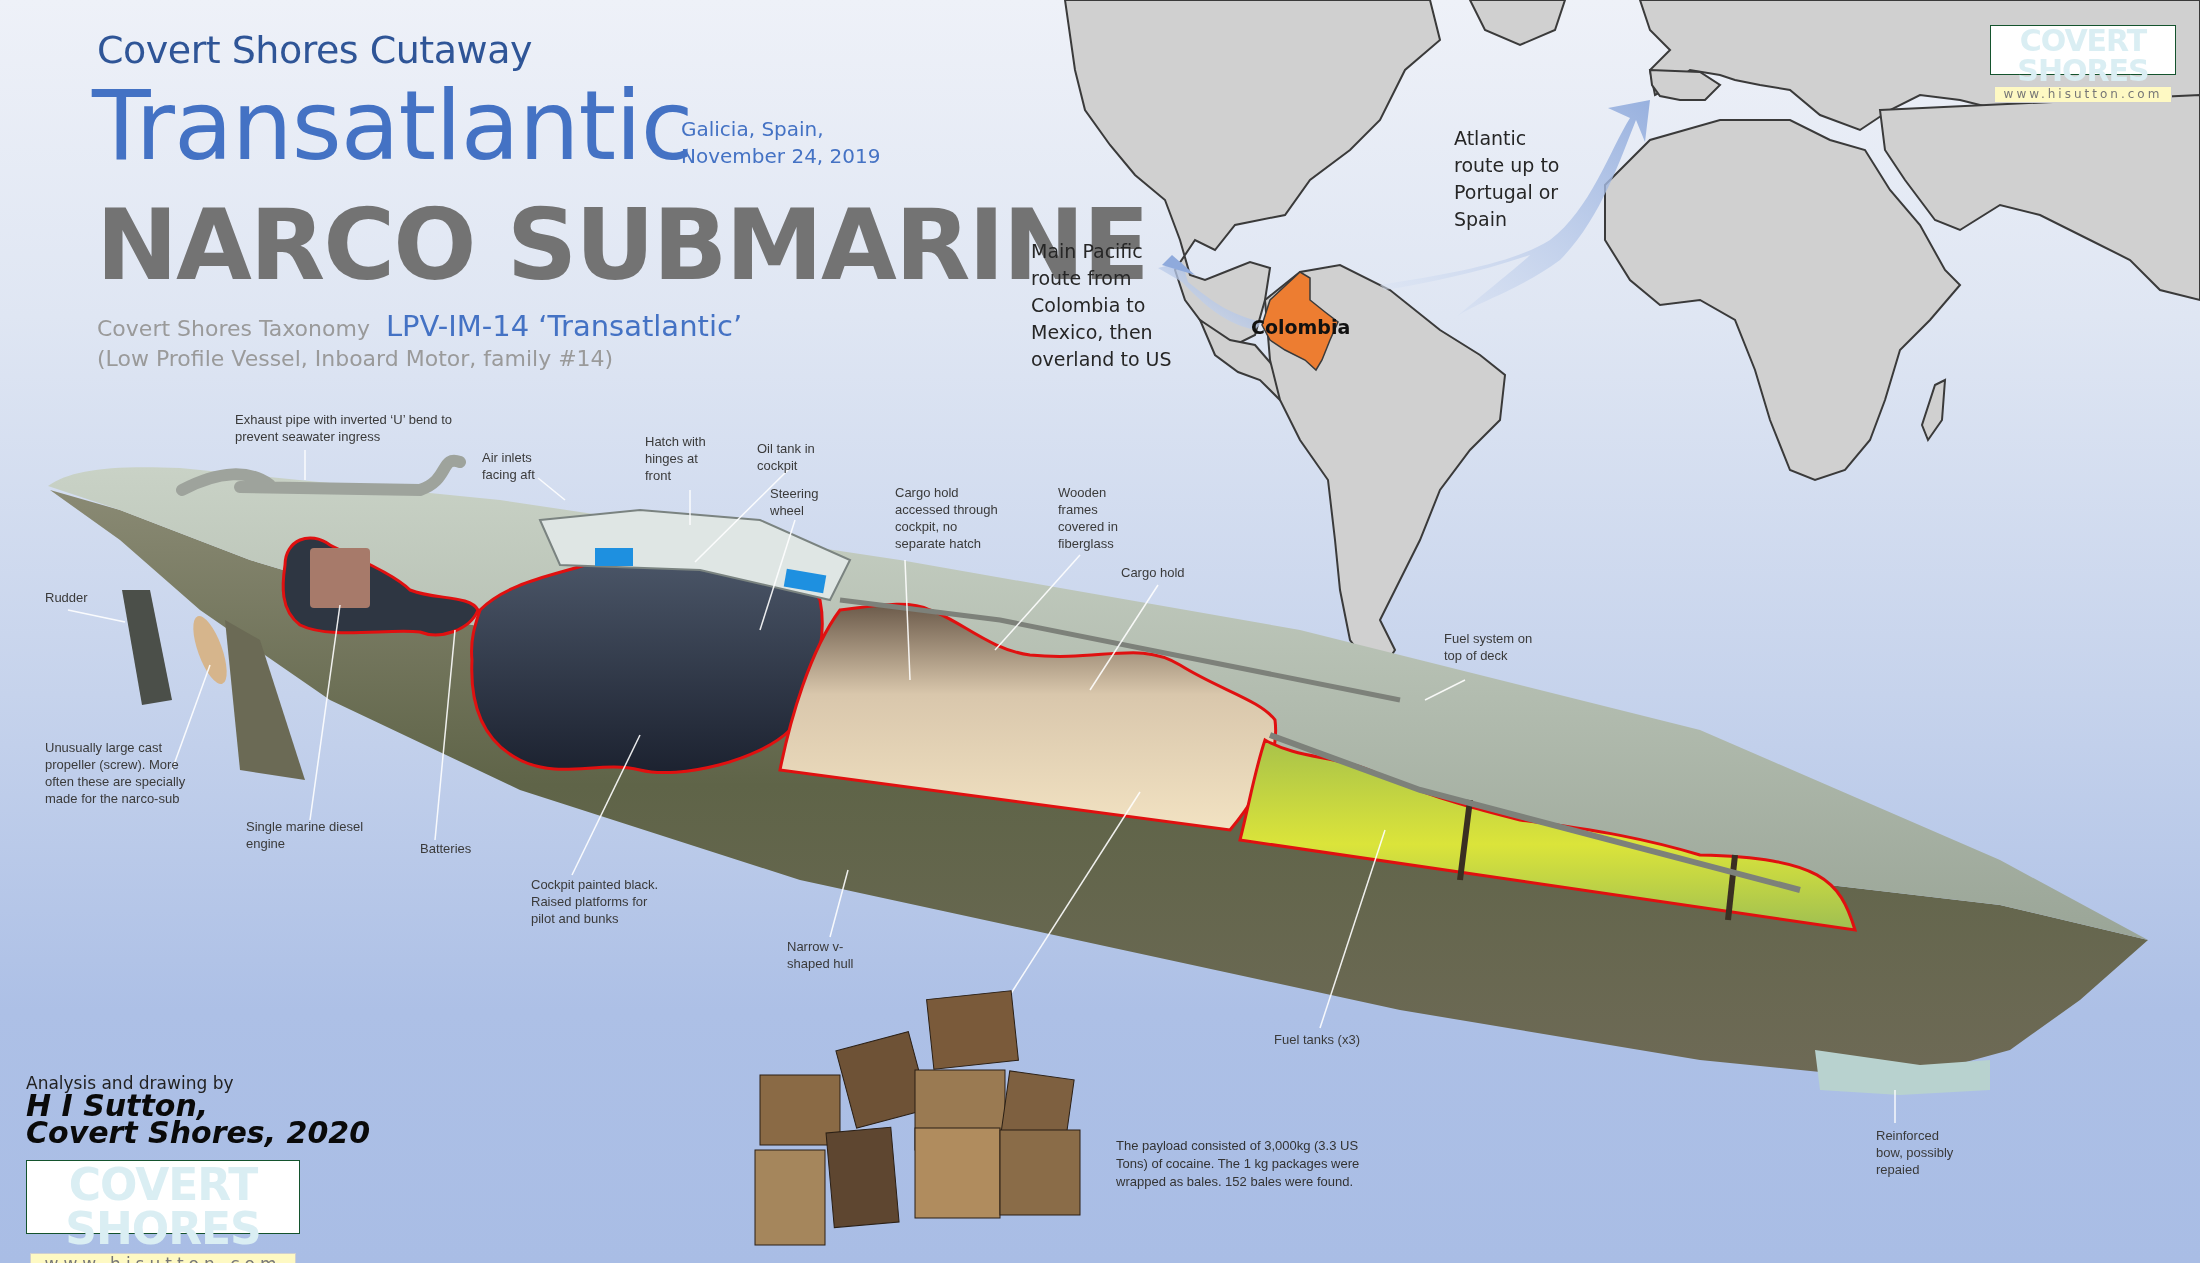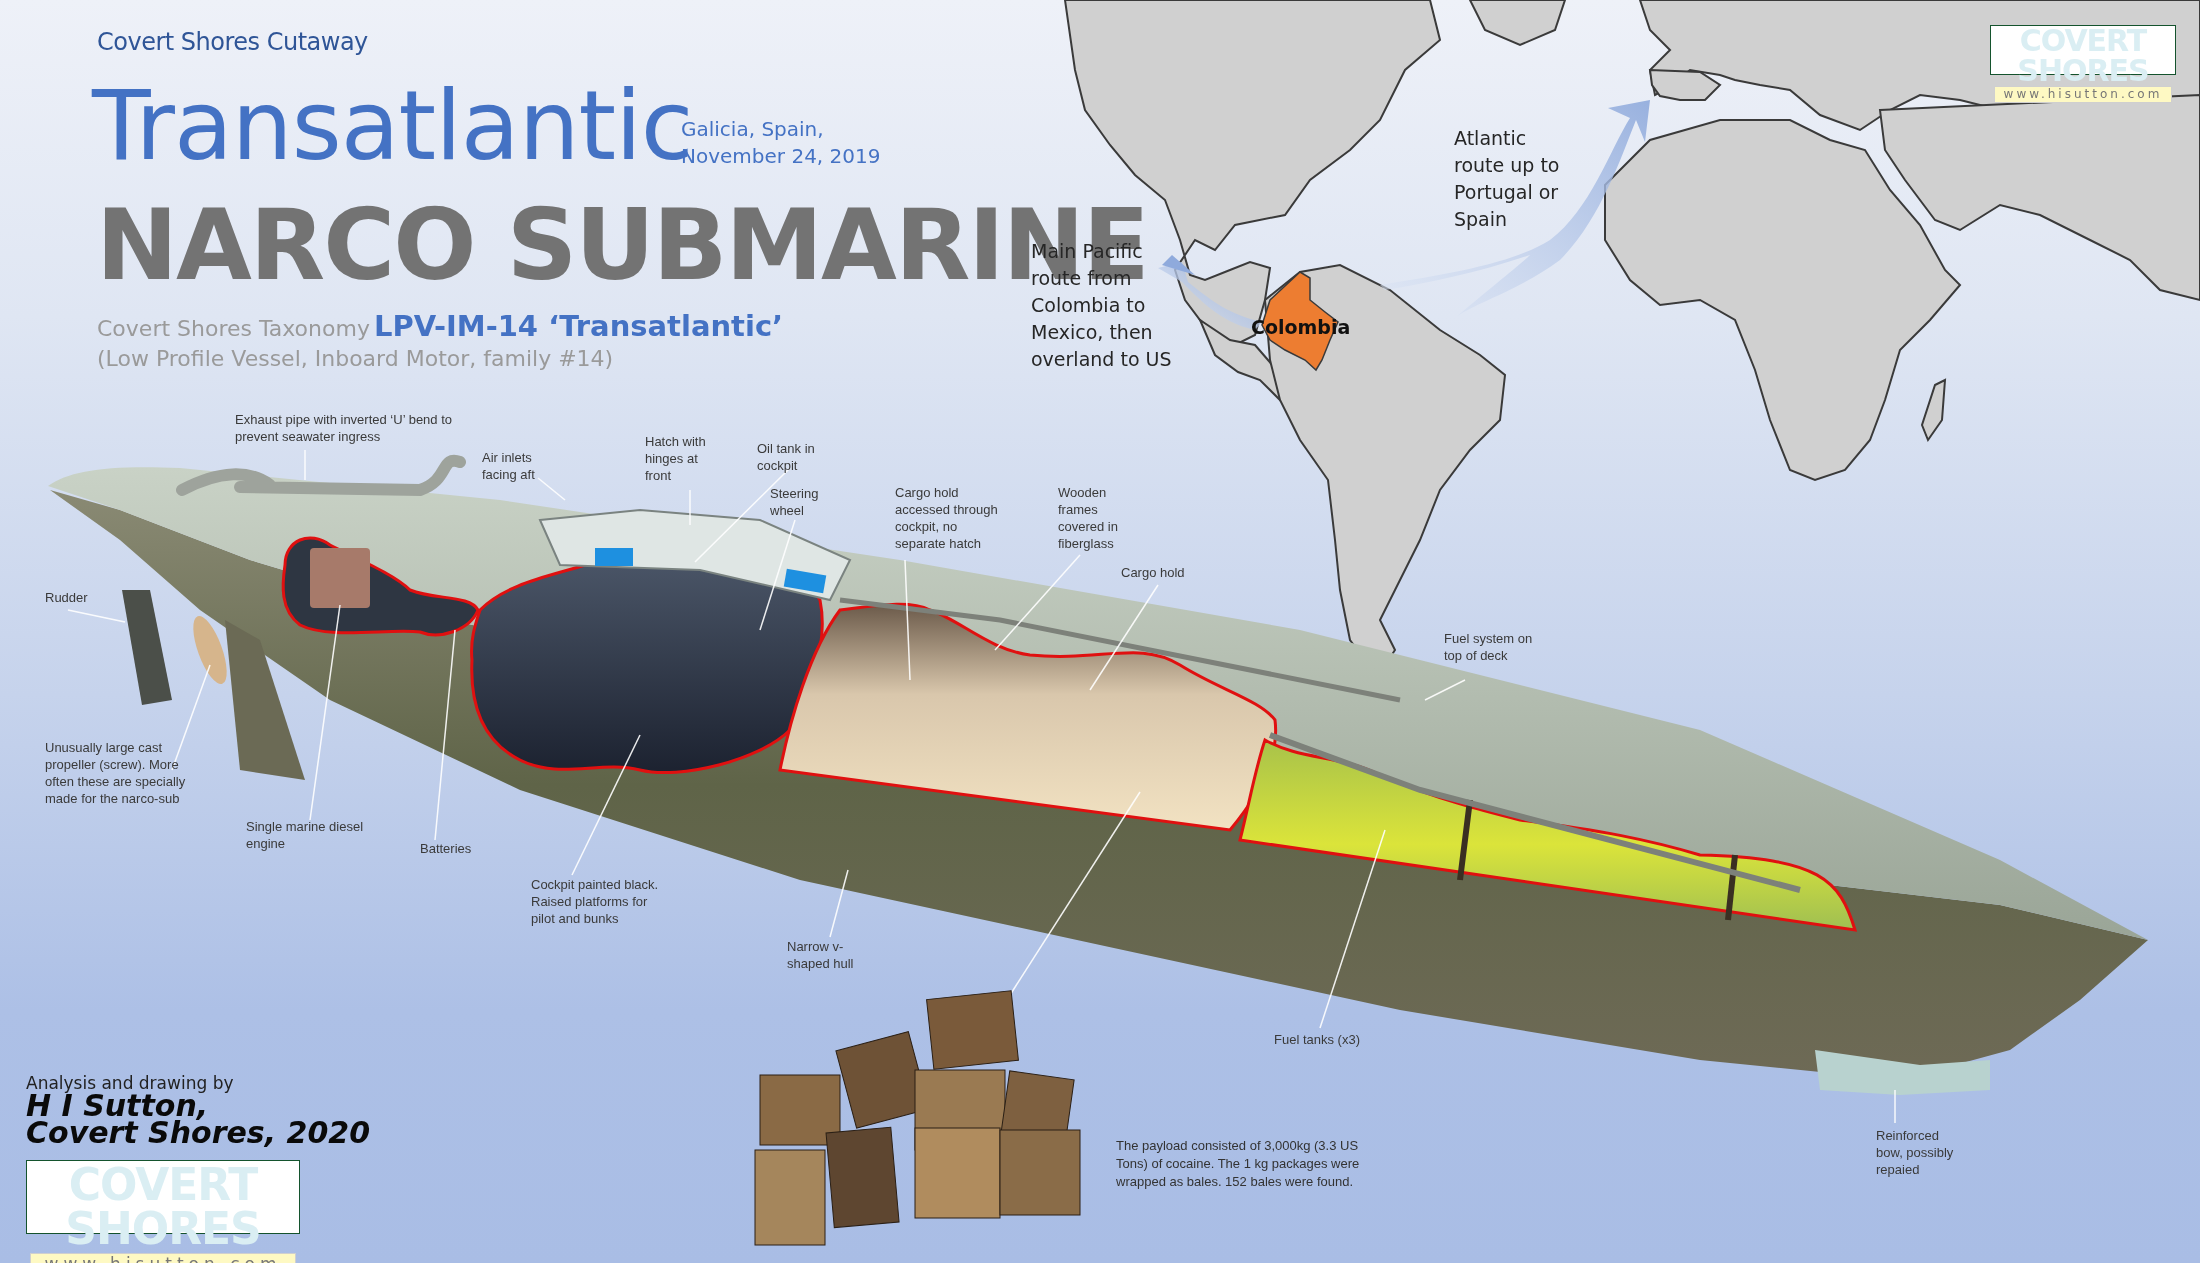--- a/index.html
+++ b/index.html
@@ -3,26 +3,26 @@
 <meta charset="utf-8">
 <style>
   * { margin:0; padding:0; box-sizing:border-box; }
   html, body { width:2200px; height:1263px; overflow:hidden; }
   body {
     position:relative;
     font-family:"Liberation Sans", sans-serif;
     background: linear-gradient(180deg, #eef1f8 0%, #dfe6f3 25%, #c6d3ec 55%, #adc0e6 80%, #a9bde5 100%);
   }
   .abs { position:absolute; }
-  .kicker { left:97px; top:28px; font-size:24px; color:#2f5597; font-family:"DejaVu Sans", sans-serif; letter-spacing:-0.5px; }
+  .kicker { left:97px; top:28px; font-size:38px; color:#2f5597; font-family:"DejaVu Sans", sans-serif; letter-spacing:-0.5px; }
   .title-blue { left:92px; top:78px; font-size:96px; color:#4472c4; font-family:"DejaVu Sans", sans-serif; letter-spacing:-1px; line-height:1; }
   .place { left:681px; top:116px; font-size:20px; line-height:27px; color:#4472c4; font-family:"DejaVu Sans", sans-serif; }
   .title-black { left:96px; top:196px; font-size:98px; font-weight:bold; color:#737373; font-family:"DejaVu Sans", sans-serif; letter-spacing:-2px; line-height:1; }
   .taxo { left:97px; top:309px; font-size:22px; color:#9a9a9a; font-family:"DejaVu Sans", sans-serif; white-space:nowrap; }
-  .taxo b { color:#4472c4; font-size:29px; font-weight:bold; margin-left:4px; }
+  .taxo b { color:#4472c4; font-size:29px; font-weight:normal; margin-left:16px; }
   .taxo-sub { left:97px; top:346px; font-size:22px; color:#9a9a9a; font-family:"DejaVu Sans", sans-serif; white-space:nowrap; }
 
   .label { position:absolute; font-size:13px; line-height:17px; color:#3a3a3a; font-family:"Liberation Sans", sans-serif; }
   .map-label { position:absolute; font-size:19px; line-height:27px; color:#262626; font-family:"DejaVu Sans", sans-serif; }
   .credit-small { left:26px; top:1073px; font-size:17px; color:#222; font-family:"DejaVu Sans", sans-serif; }
   .credit-big { left:26px; top:1092px; font-size:30px; line-height:27px; font-weight:bold; color:#0a0a0a; font-family:"DejaVu Sans", sans-serif;font-style:italic; }
 
   .logo { background:#fff; border:1px solid #14532d; text-align:center; font-family:"DejaVu Sans", sans-serif; }
   .logo .big { color:#daeef3; font-weight:bold; letter-spacing:-1px; line-height:1; }
   .logo .url { color:#777; border:1px solid #cfcfcf; background:#fef9c3; letter-spacing:5px; }

